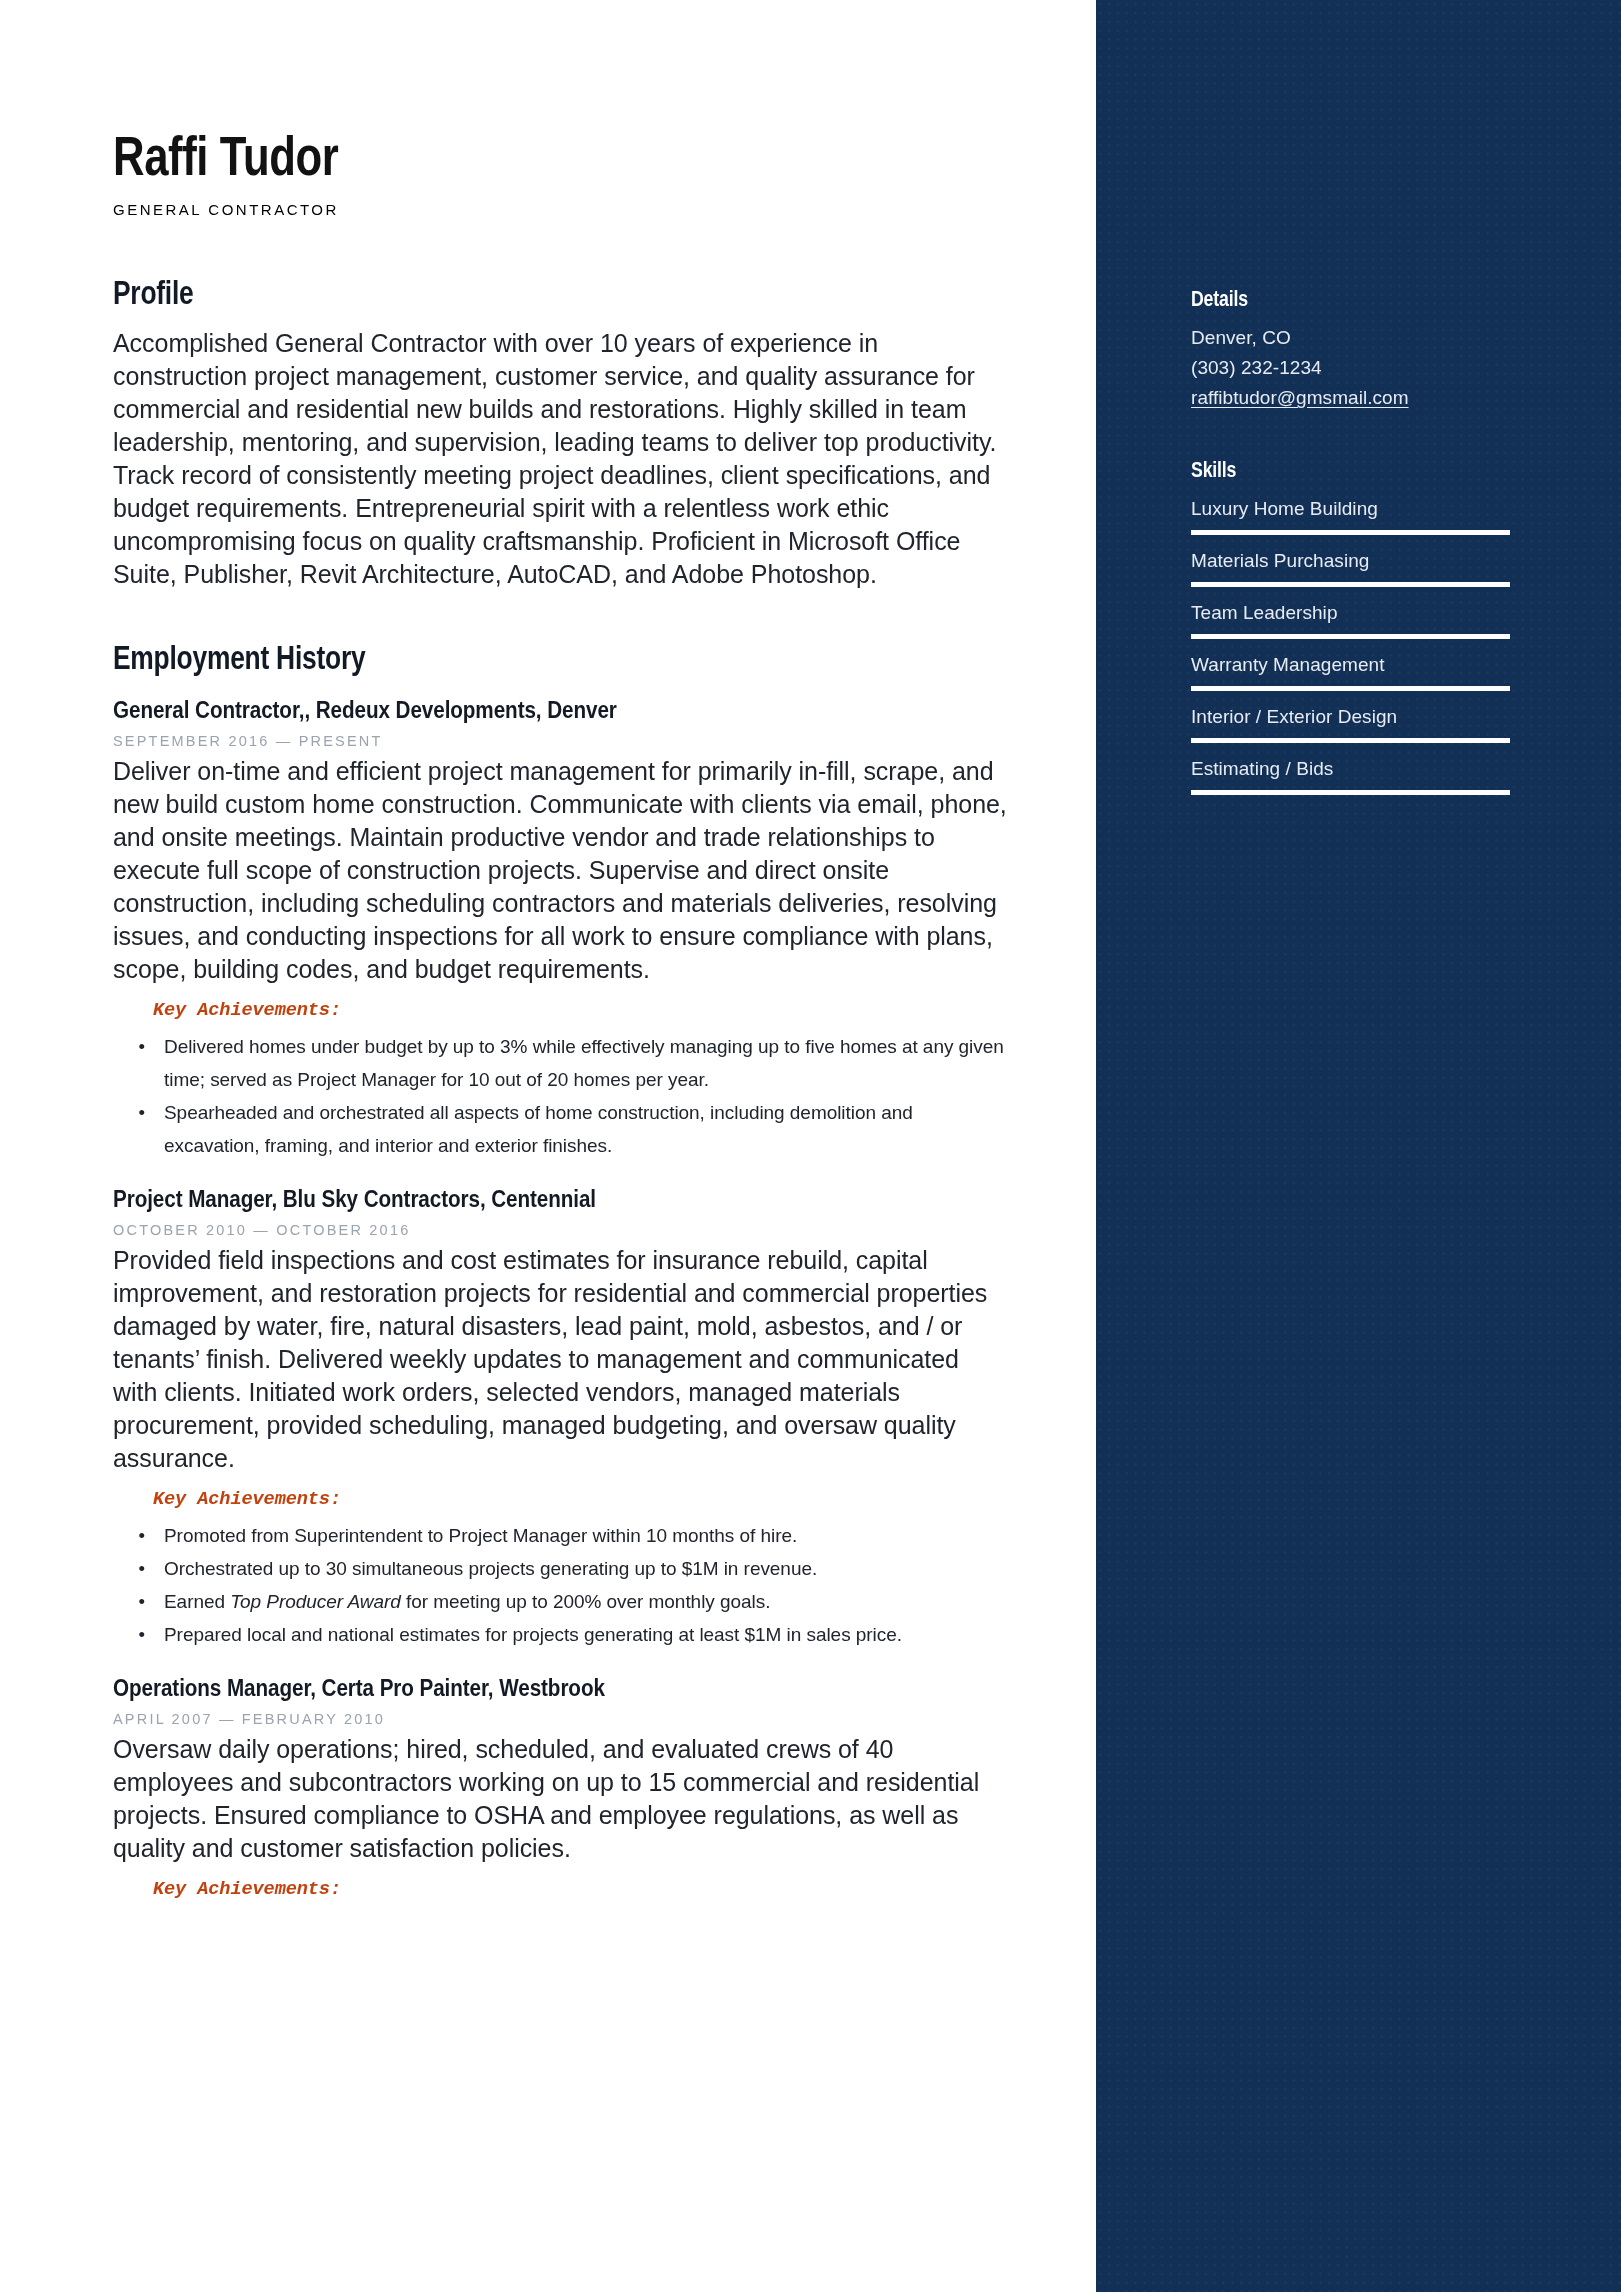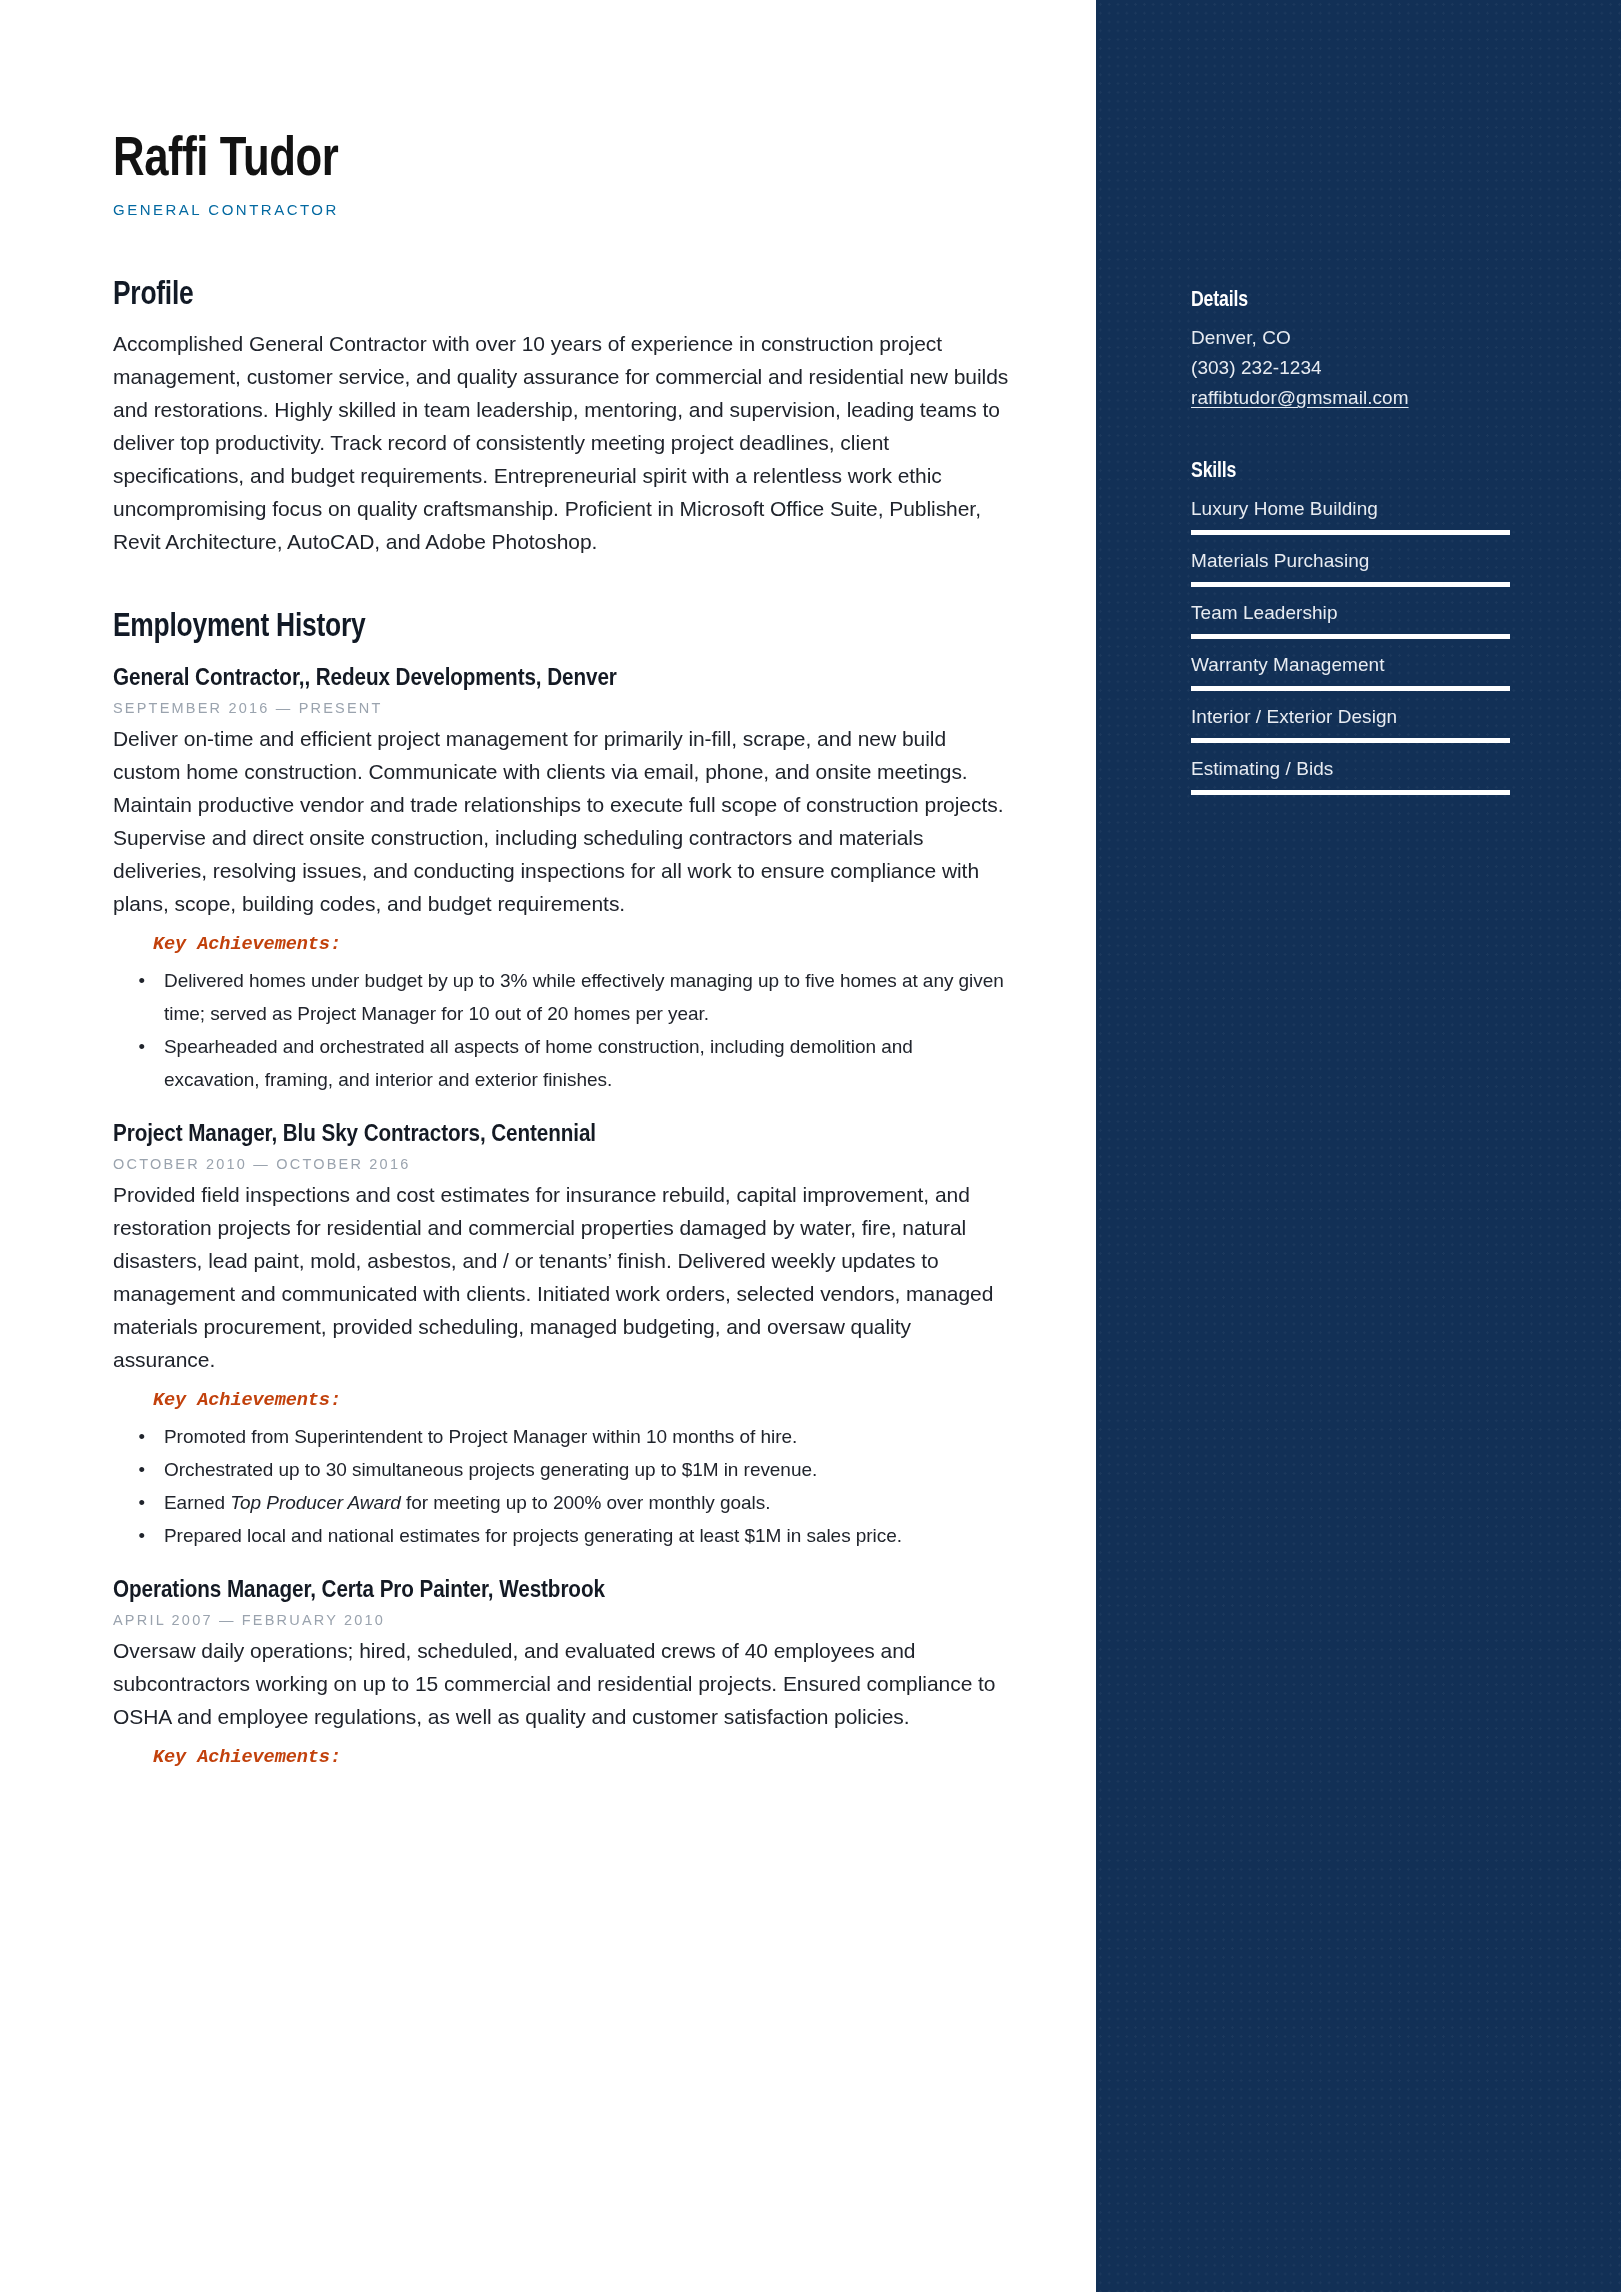--- a/index.html
+++ b/index.html
@@ -107,41 +107,41 @@
     color: #121212;
     letter-spacing: -0.5px;
     transform: scaleX(0.78);
     transform-origin: left center;
   }
 
   .cand-title {
     margin-top: 15.7px;
     font-size: 15px;
     letter-spacing: 2.5px;
-    color: #0369a1;
+    color: #000000;
     text-transform: uppercase;
     font-family: "Liberation Sans", sans-serif;
   }
 
   .section-heading {
     font-family: "Liberation Sans Narrow", "Liberation Sans", sans-serif;
     font-weight: bold;
     font-size: 33px;
     color: #121a26;
     letter-spacing: -0.3px;
     transform: scaleX(0.80);
     transform-origin: left center;
     line-height: 1.1;
   }
 
   .sec-profile { margin-top: 57px; }
   .sec-employment { margin-top: 49px; }
 
   .body-text {
-    font-size: 21px;
+    font-size: 25px;
     line-height: 33px;
     color: #20242c;
     letter-spacing: -0.05px;
     font-family: "Liberation Sans", sans-serif;
   }
 
   .profile-para { margin-top: 15.7px; }
 
   .job { margin-top: 23.5px; }
   .job:first-of-type { margin-top: 19.6px; }

